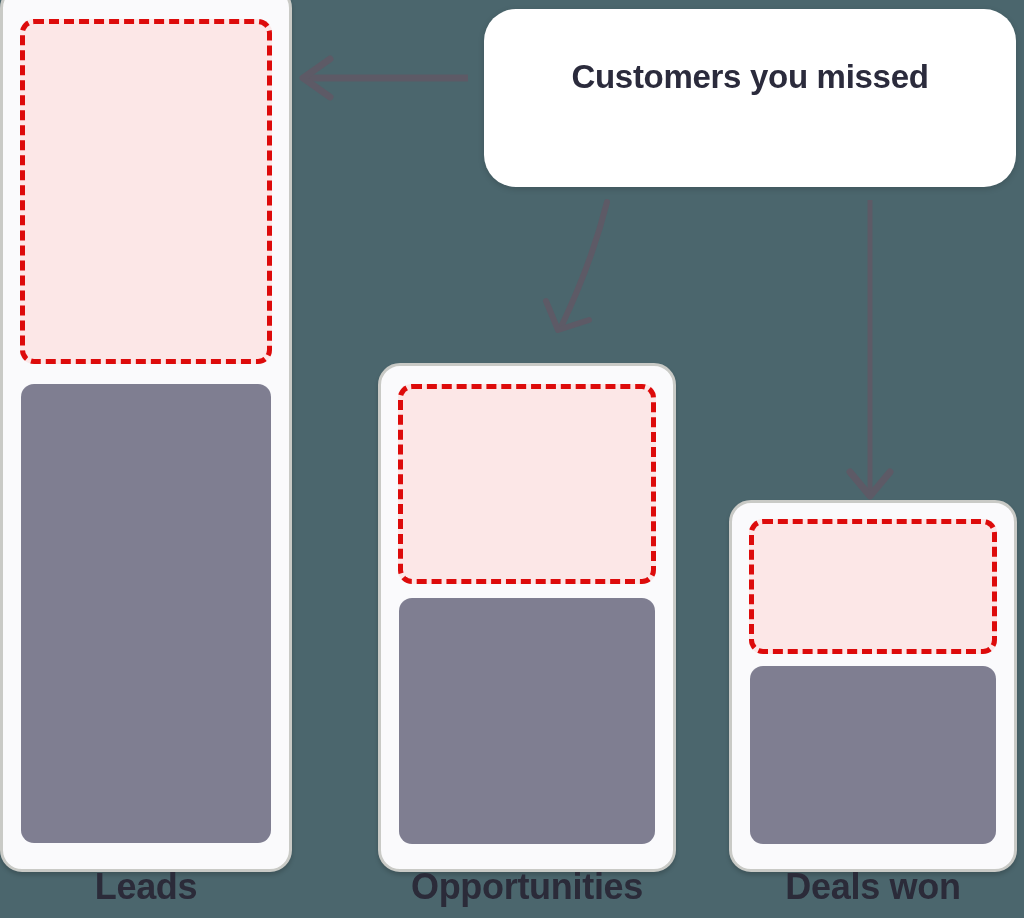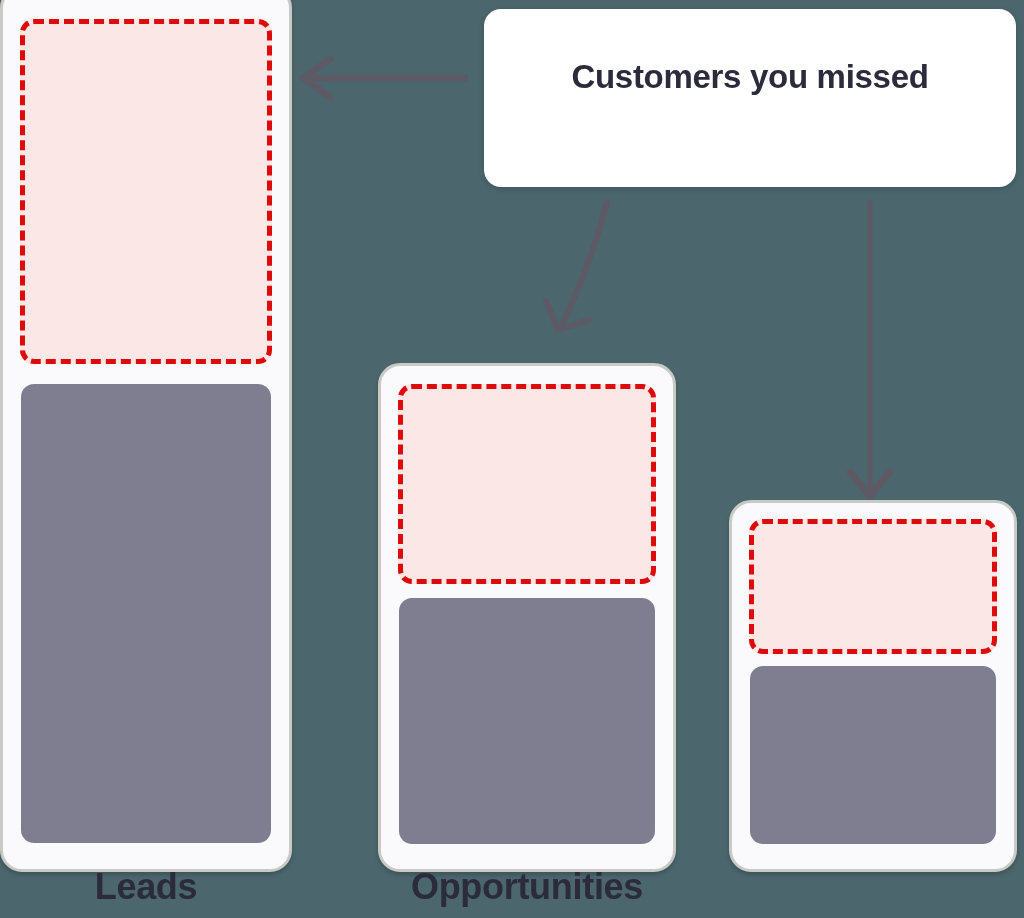--- a/index.html
+++ b/index.html
@@ -92,21 +92,21 @@
   .cat-label.c2 { left: 729px; width: 288px; }
 
   
   .callout {
     position: absolute;
     left: 484px;
     top: 9px;
     width: 532px;
     height: 178px;
     background: #ffffff;
-    border-radius: 17px;
+    border-radius: 32px;
     box-sizing: border-box;
     display: flex;
     align-items: center;
     justify-content: center;
     box-shadow: 0 2px 6px rgba(0,0,0,0.16);
   }
   .callout-text {
     font-size: 33px;
     font-weight: 700;
     line-height: 1.26;
@@ -138,20 +138,21 @@
     <div class="seg-captured"></div>
   </div>
 
   <div class="bar-card bar-deals">
     <div class="seg-missed"></div>
     <div class="seg-captured"></div>
   </div>
 
   <div class="cat-label c1">Opportunities</div>
   <div class="cat-label c0">Leads</div>
+  <div class="cat-label c2">Deals won</div>
 
   <svg class="arrow-layer" width="1024" height="918" viewBox="0 0 1024 918">
 
     <g>
       <line x1="468" y1="78" x2="306" y2="78" stroke="#5d5a66" stroke-width="7" stroke-linecap="butt"></line>
       <polyline points="330,59 303,78 330,97" fill="none" stroke="#5d5a66" stroke-width="7" stroke-linecap="round" stroke-linejoin="round"></polyline>
     </g>
 
     <g>
       <path d="M 607 202 Q 592 262 561 327" fill="none" stroke="#5d5a66" stroke-width="6" stroke-linecap="round"></path>

